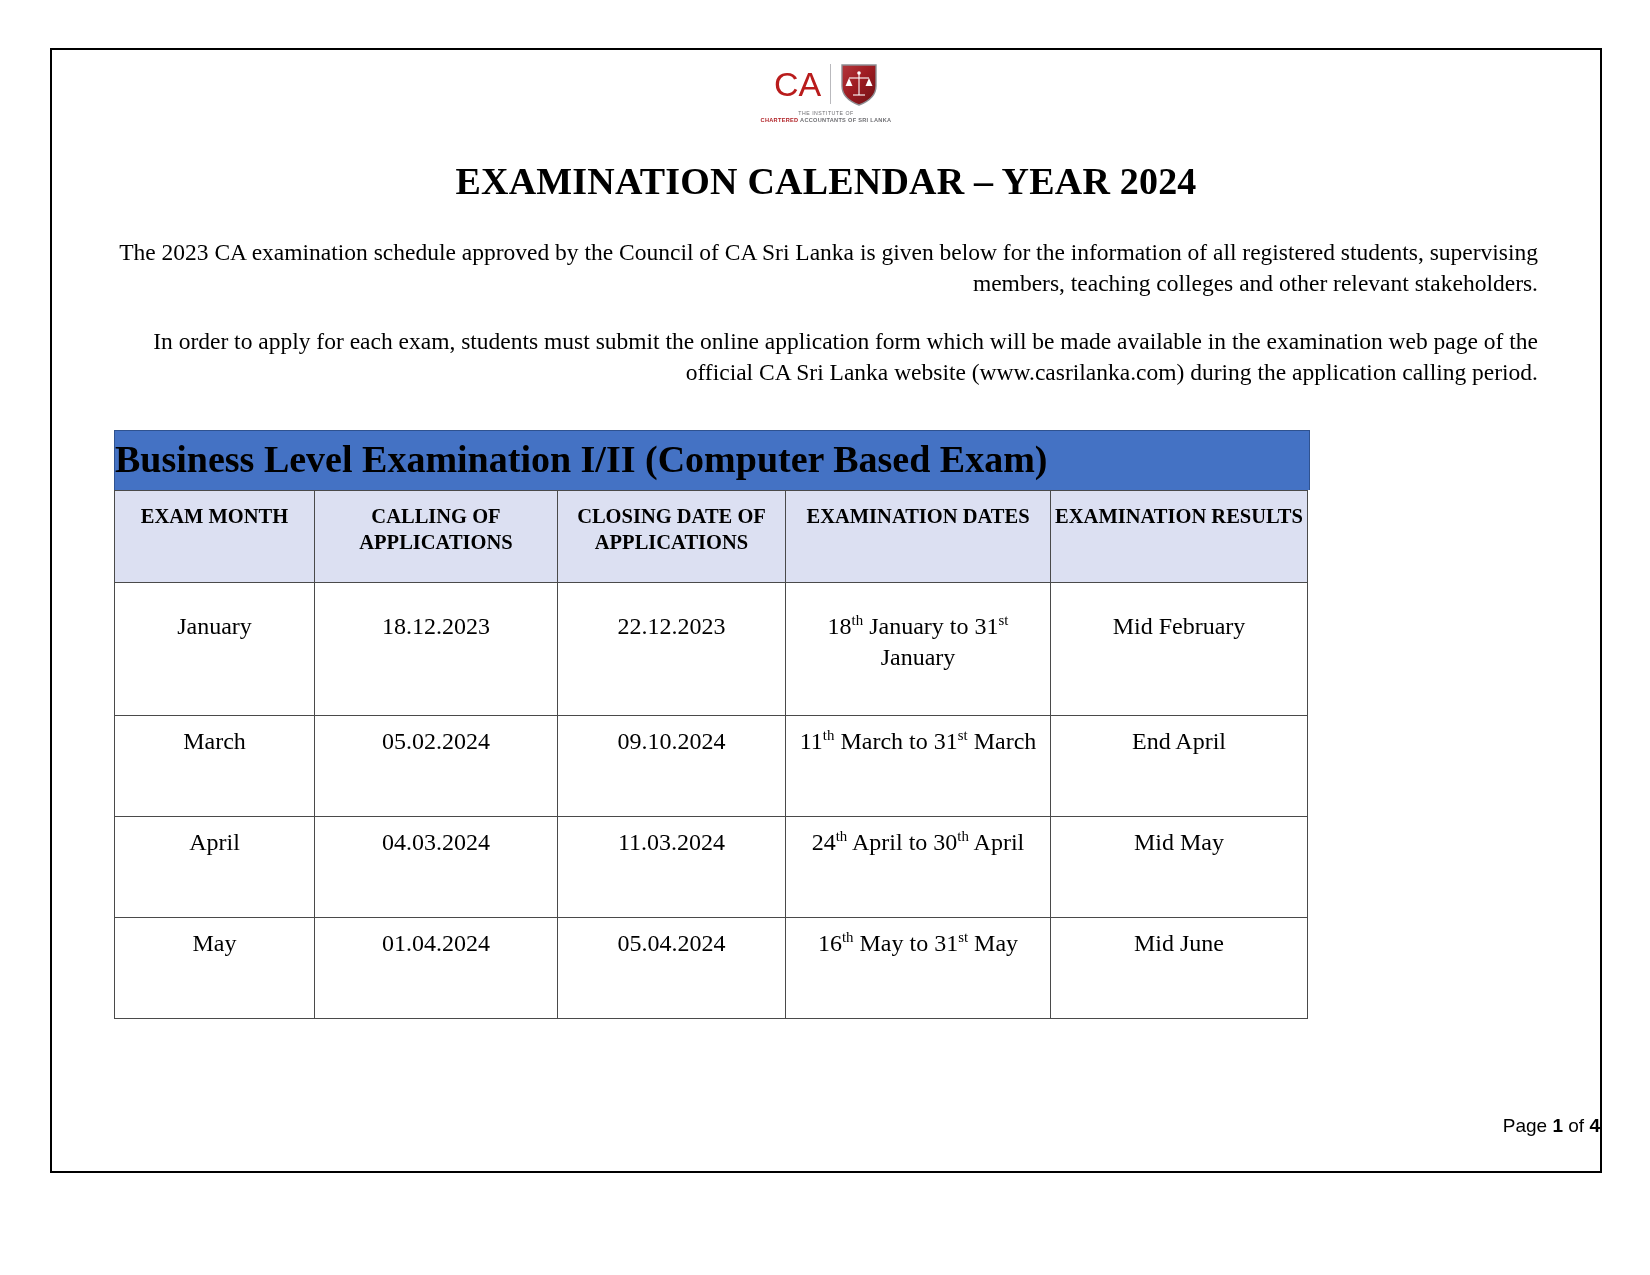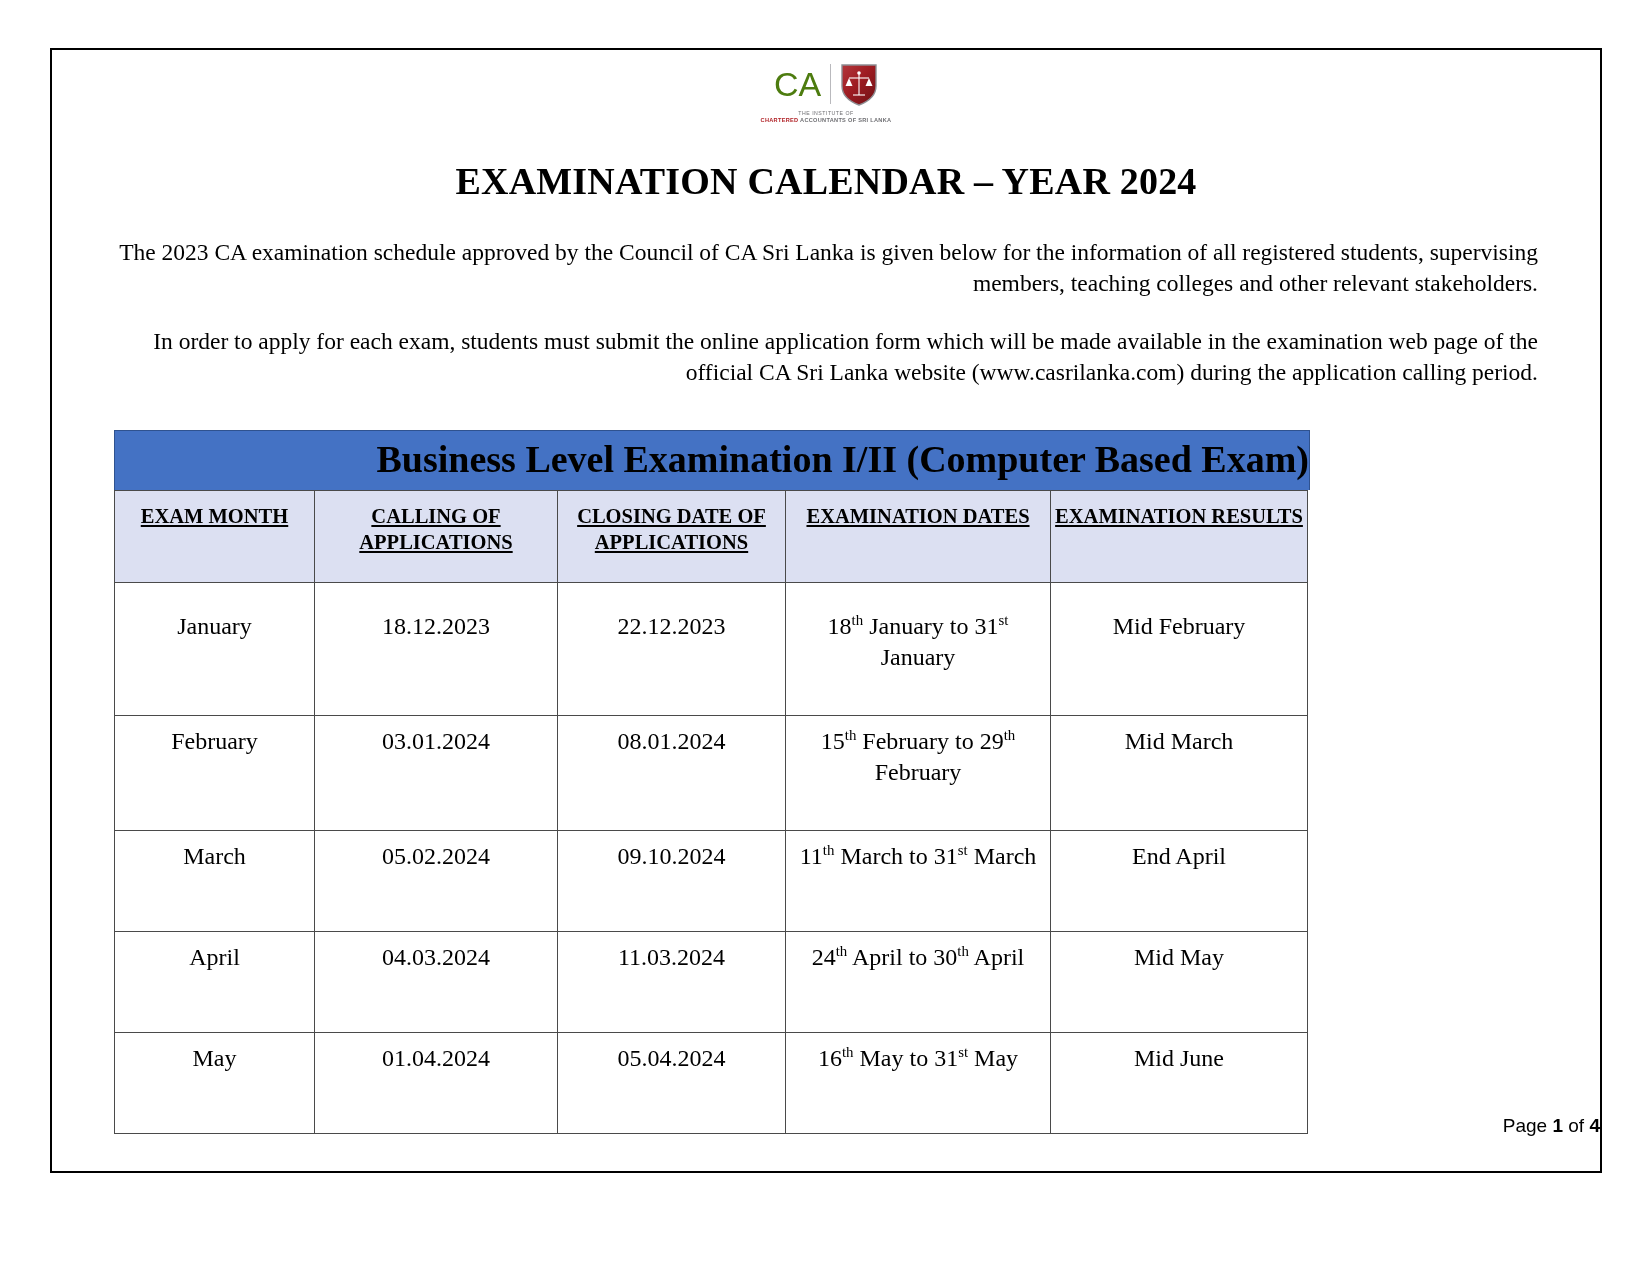--- a/index.html
+++ b/index.html
@@ -54,21 +54,21 @@
     display: flex;
     flex-direction: row;
     align-items: center;
     height: 44px;
   }
   .logo-ca {
     font-family: "Liberation Sans", "DejaVu Sans", sans-serif;
     font-size: 34px;
     font-weight: 400;
     letter-spacing: 0px;
-    color: #4d7c0f;
+    color: #b91c1c;
     line-height: 38px;
     padding-right: 9px;
   }
   .logo-divider {
     width: 1px;
     height: 40px;
     background: #b9b9bd;
     margin-right: 9px;
   }
   .shield-svg { display: block; }
@@ -117,21 +117,21 @@
     margin-top: 42px;
     width: 1196px;
     position: relative;
   }
   .banner {
     background: #4472C4;
     border: 1px solid #2f528f;
     border-bottom: none;
     width: 1196px;
     box-sizing: border-box;
-    text-align: right;
+    text-align: left;
     padding: 8px 0 10px 0;
     position: relative;
   }
   .banner-title {
     font-size: 38px;
     font-weight: bold;
     color: #000000;
     line-height: 1.08;
     white-space: nowrap;
   }
@@ -146,21 +146,20 @@
     vertical-align: top;
     text-align: center;
   }
   table.cal thead th {
     background: #DCE0F2;
     font-weight: bold;
     font-size: 20.5px;
     line-height: 1.28;
     padding: 12px 4px 26px 4px;
     vertical-align: top;
-    text-decoration: underline;
   }
   table.cal tbody td {
     background: #ffffff;
     font-size: 24px;
     line-height: 1.3;
     padding: 10px 6px 42px 6px;
     height: 48px;
   }
   table.cal tbody tr:first-child td { padding-top: 28px; }
   sup { font-size: 0.62em; vertical-align: super; line-height: 0; }
@@ -250,27 +249,20 @@
         </thead>
         <tbody>
           <tr>
             <td>January</td>
             <td>18.12.2023</td>
             <td>22.12.2023</td>
             <td><span>18</span><sup>th</sup><span> January to </span><span>31</span><sup>st</sup><span> January</span></td>
             <td>Mid February</td>
           </tr>
           <tr>
-            <td>February</td>
-            <td>03.01.2024</td>
-            <td>08.01.2024</td>
-            <td><span>15</span><sup>th</sup><span> February to </span><span>29</span><sup>th</sup><span> February</span></td>
-            <td>Mid March</td>
-          </tr>
-          <tr>
             <td>March</td>
             <td>05.02.2024</td>
             <td>09.10.2024</td>
             <td><span>11</span><sup>th</sup><span> March to </span><span>31</span><sup>st</sup><span> March</span></td>
             <td>End April</td>
           </tr>
           <tr>
             <td>April</td>
             <td>04.03.2024</td>
             <td>11.03.2024</td>

